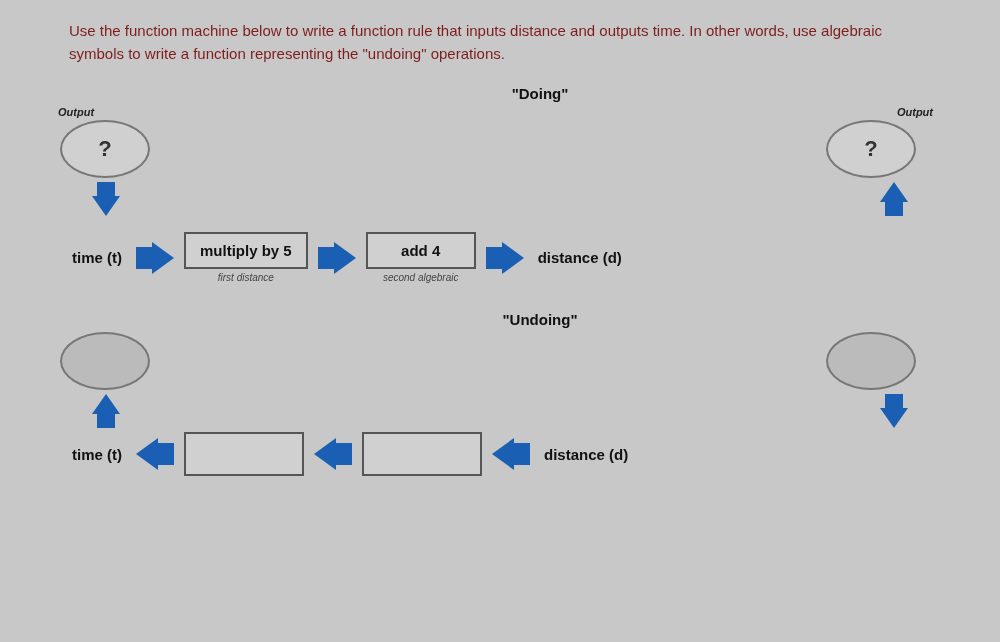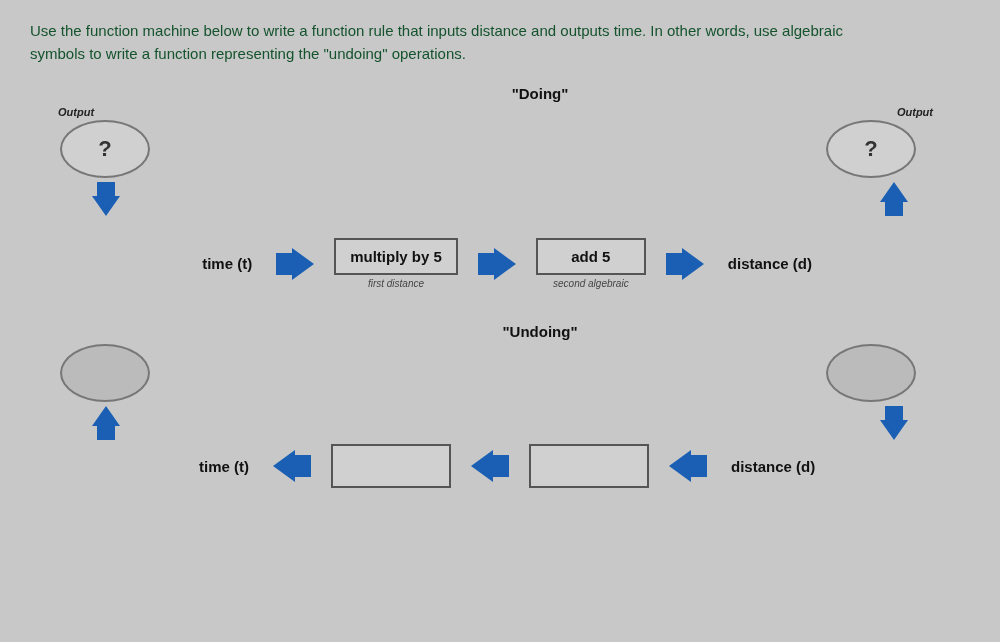--- a/index.html
+++ b/index.html
@@ -13,24 +13,25 @@
     }
 
     .main-container {
       padding: 20px 30px;
       width: 100%;
       height: 100%;
     }
 
     .instruction-text {
       font-size: 15px;
-      color: #14532d;
+      color: #7f1d1d;
       line-height: 1.5;
       max-width: 820px;
       margin-bottom: 20px;
+      margin-left: 39px;
     }
 
     
     .oval {
       width: 90px;
       height: 58px;
       border-radius: 50%;
       border: 2px solid #777;
       background: #d0d0d0;
       display: flex;
@@ -66,23 +67,22 @@
     .diagram-wrapper {
       position: relative;
       margin: 0 auto;
       width: 920px;
     }
 
     
     .flow-row {
       display: flex;
       align-items: center;
-      gap: 12px;
+      gap: 2px;
       margin-bottom: 4px;
-      justify-content: center;
     }
 
     
     .big-arrow-right {
       display: flex;
       align-items: center;
       margin: 0 4px;
     }
     .big-arrow-right .shaft {
       background: #1a5fb4;
@@ -207,35 +207,35 @@
 
     <div class="flow-row" style="margin-bottom:4px;">
 
       <span style="font-size:15px; font-weight:bold; color:#111; min-width:90px; text-align:right; padding-right:8px;">time (t)</span>
 
       <div class="big-arrow-right">
         <div class="shaft"></div>
         <div class="head"></div>
       </div>
 
-      <div style="display:flex; flex-direction:column; align-items:center; margin: 18px 4px;">
+      <div style="display:flex; flex-direction:column; align-items:center; margin: 12px 4px;">
         <div class="op-box">
           <span>multiply by 5</span>
         </div>
         <span class="op-label">first distance</span>
       </div>
 
       <div class="big-arrow-right">
         <div class="shaft"></div>
         <div class="head"></div>
       </div>
 
       <div style="display:flex; flex-direction:column; align-items:center; margin: 0 4px;">
         <div class="op-box">
-          <span>add 5</span>
+          <span>add 4</span>
         </div>
         <span class="op-label">second algebraic</span>
       </div>
 
       <div class="big-arrow-right">
         <div class="shaft"></div>
         <div class="head"></div>
       </div>
 
       <span style="font-size:15px; font-weight:bold; color:#111; min-width:110px; text-align:left; padding-left:8px;">distance (d)</span>

